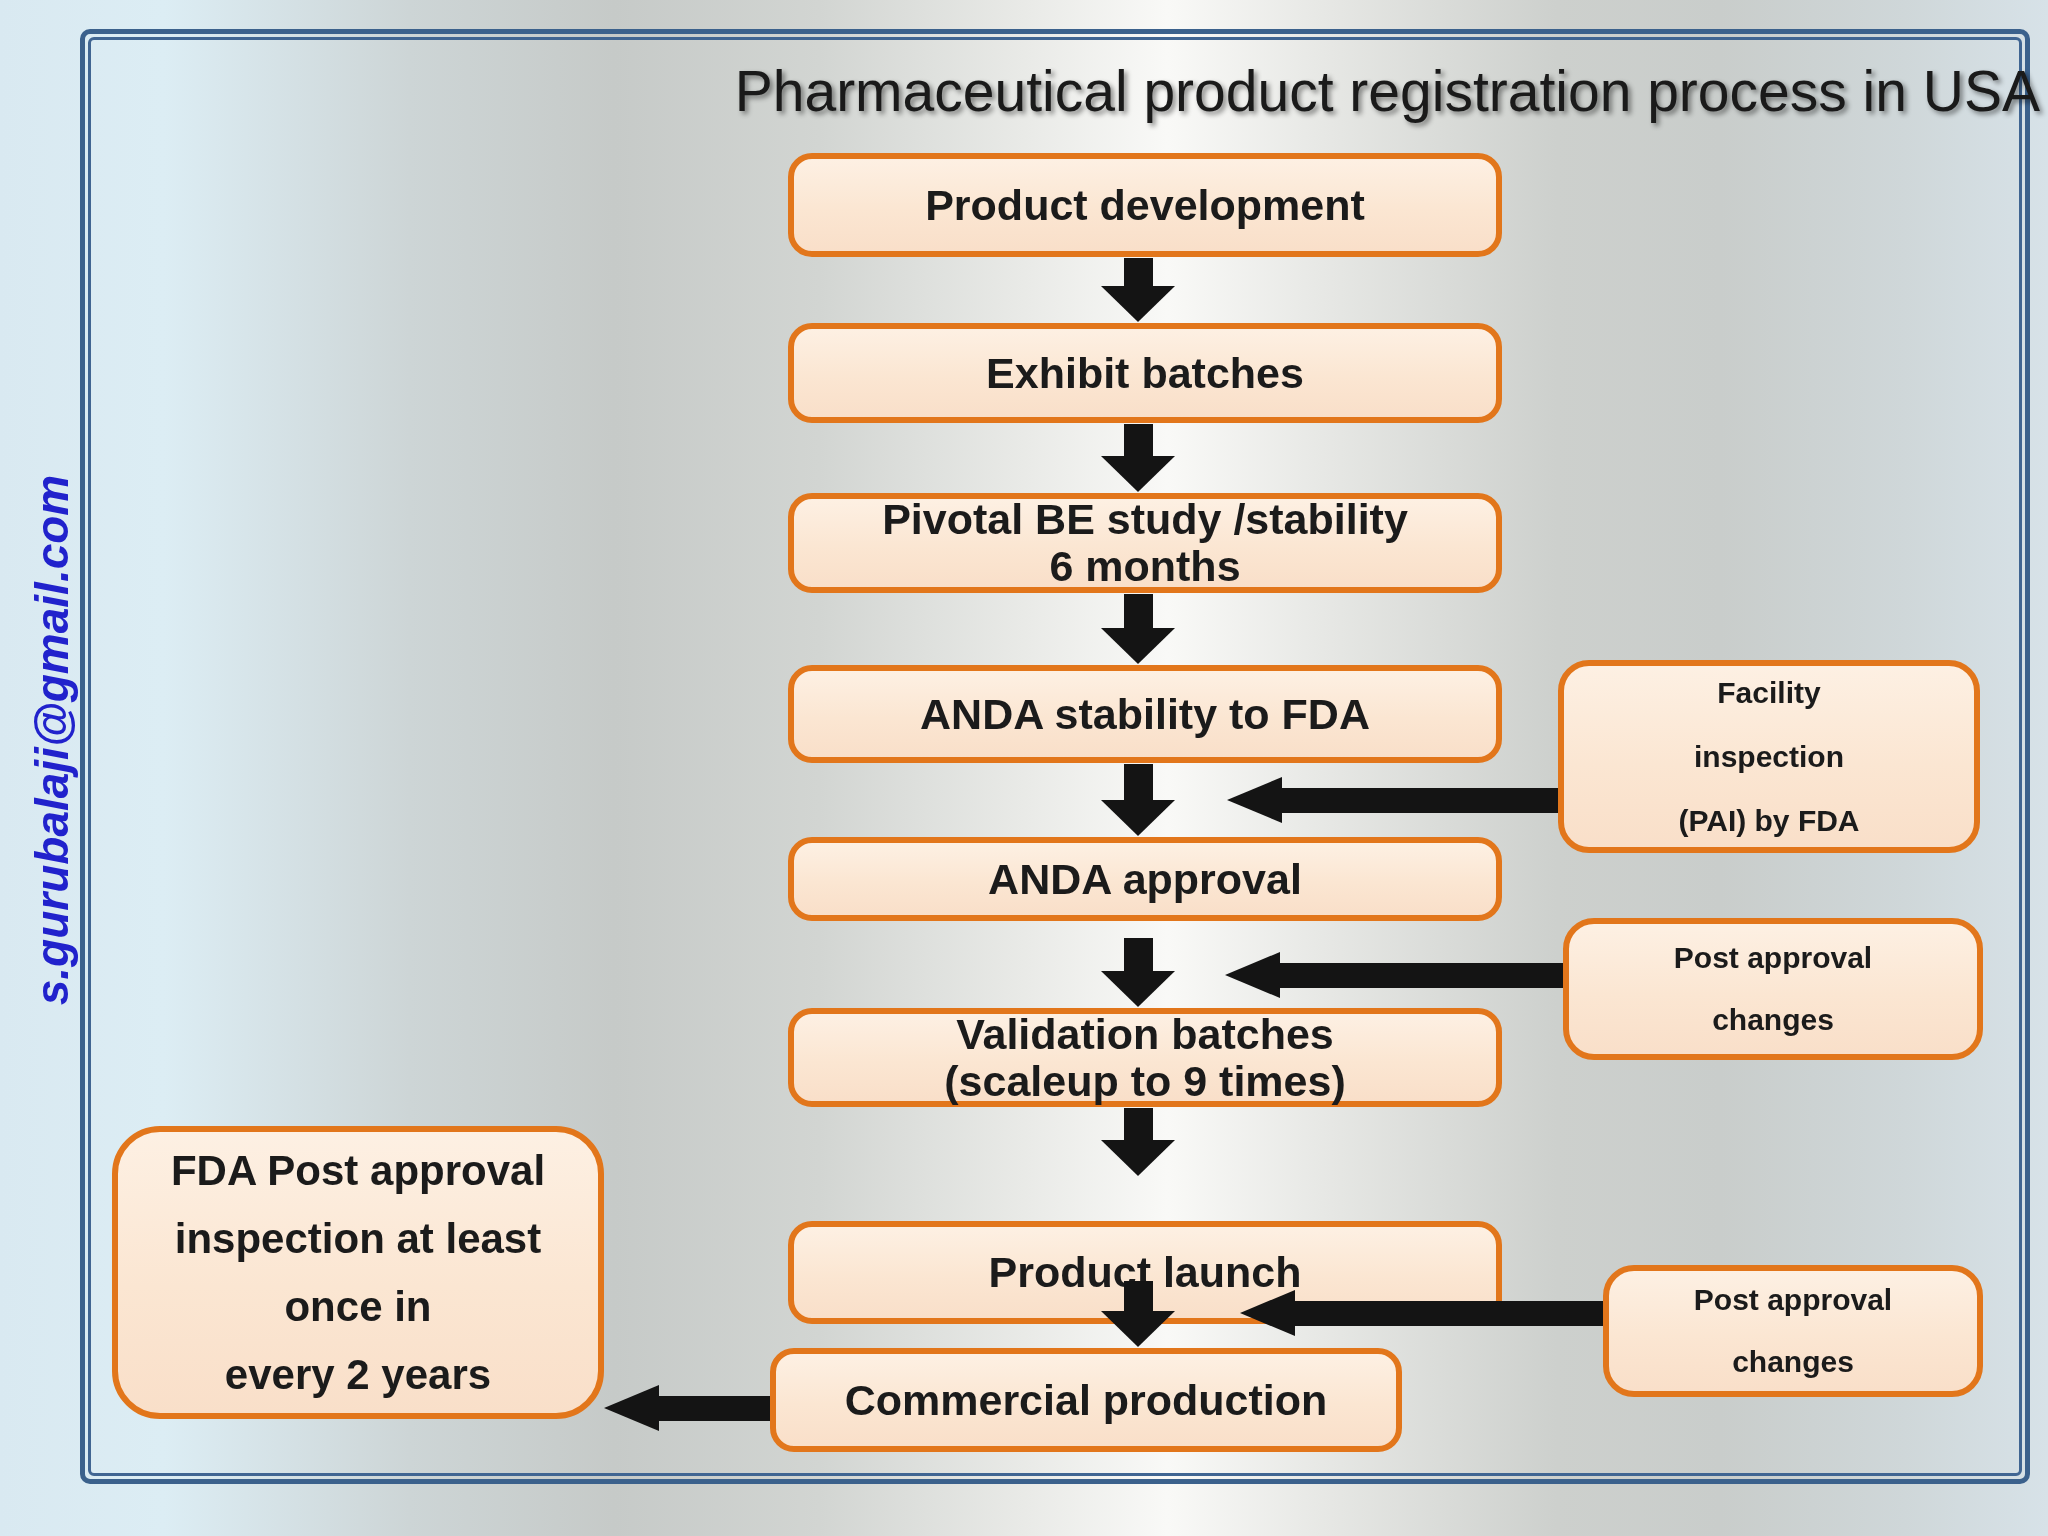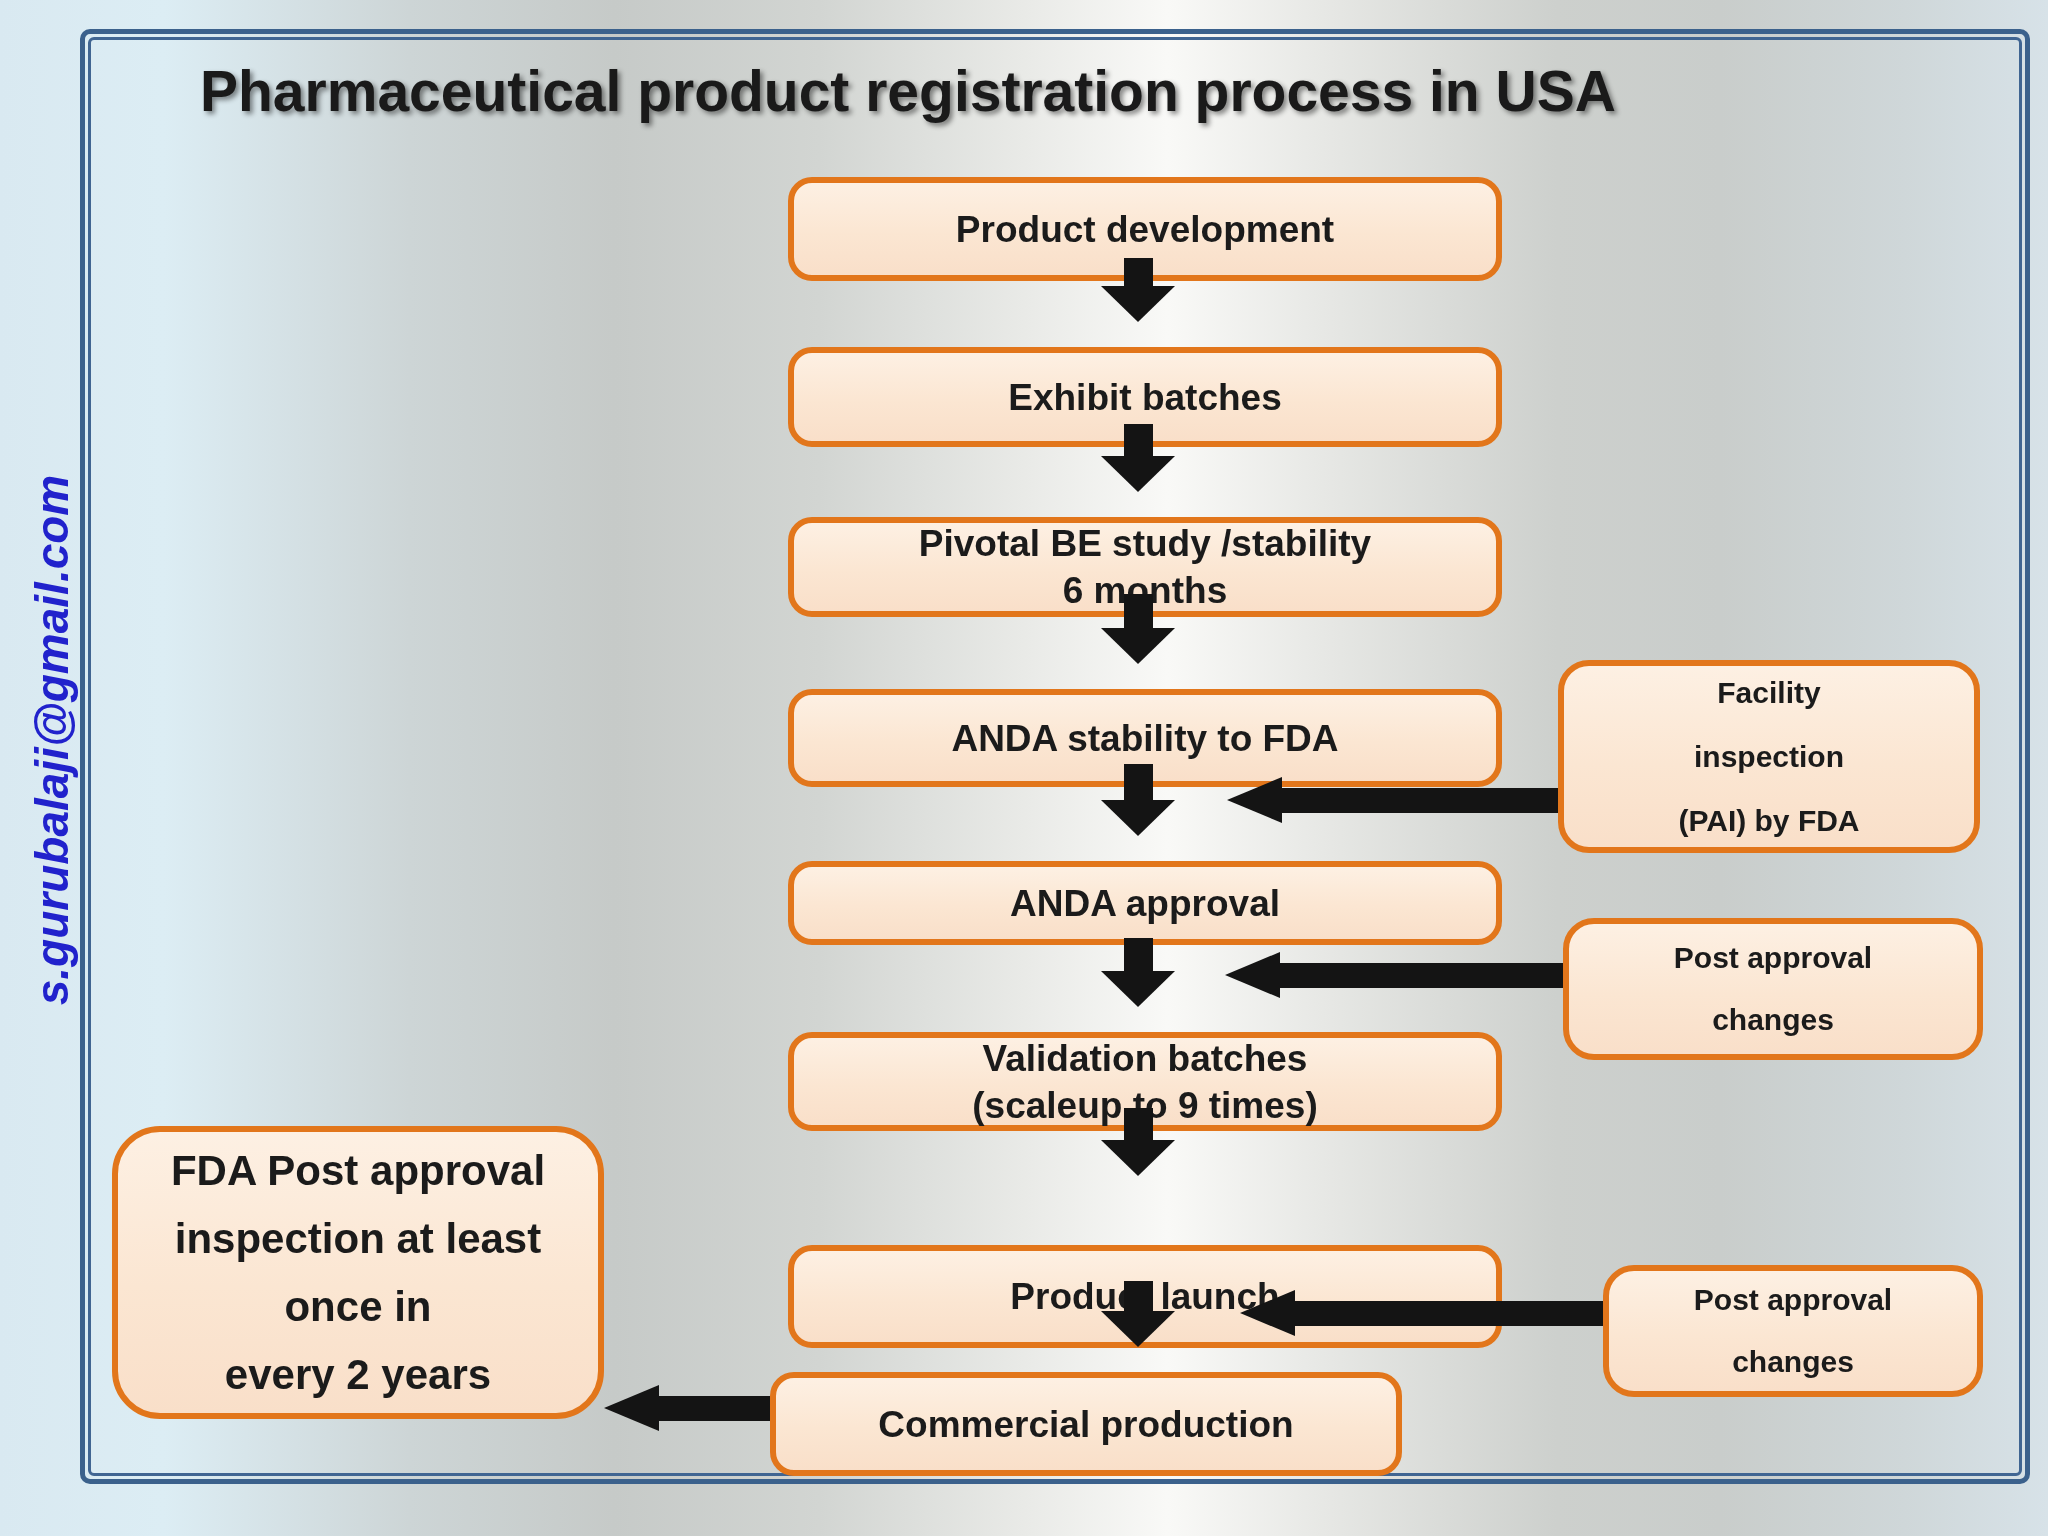--- a/index.html
+++ b/index.html
@@ -17,40 +17,40 @@
   .frame-outer{
     position:absolute;left:80px;top:29px;width:1950px;height:1455px;
     border:5px solid #3b618c;border-radius:10px;box-sizing:border-box;
   }
   .frame-inner{
     position:absolute;inset:3px;
     border:3px solid #406592;border-radius:6px;
   }
   .title{
     position:absolute;left:200px;top:58px;width:1840px;
-    text-align:left;font-size:57px;font-weight:bold;color:#1a1a1a;
+    text-align:right;font-size:57px;font-weight:normal;color:#1a1a1a;
     letter-spacing:0px;
     text-shadow:3px 3px 5px rgba(0,0,0,0.45);
   }
   .watermark{
     position:absolute;left:52px;top:740px;
     transform:translate(-50%,-50%) rotate(-90deg);
     white-space:nowrap;
     font-size:46px;font-weight:bold;font-style:italic;color:#2122cc;
   }
   
   .node{
     position:absolute;box-sizing:border-box;
     background:linear-gradient(180deg,#fdf0e3 0%,#fbe6d2 55%,#f9dfc9 100%);
     border:6px solid #e2761b;border-radius:24px;
     display:flex;align-items:center;justify-content:center;
     text-align:center;font-weight:bold;color:#1b1b1b;
     white-space:pre-line;
   }
-  .node.main{font-size:37px;line-height:47px;margin-top:24px;}
+  .node.main{font-size:43px;line-height:47px;}
   .node.side{border-radius:31px;font-size:30px;}
   .node.facility{line-height:64px;}
   .node.pa{line-height:62px;}
   .node.fda{border-radius:48px;font-size:42px;line-height:68px;}
   
   .varrow{
     position:absolute;width:74px;
     display:flex;flex-direction:column;align-items:center;
   }
   .vshaft{width:29px;flex:1;background:#141414;}

